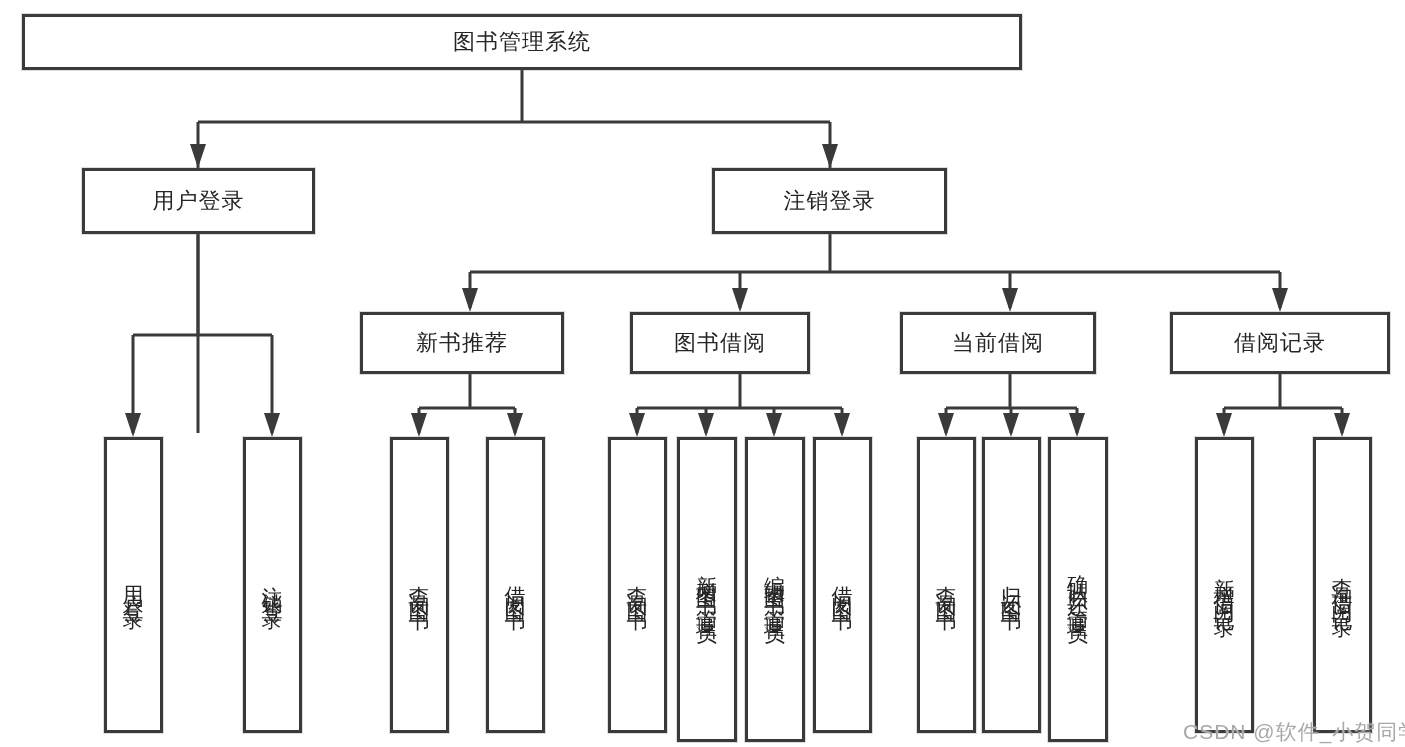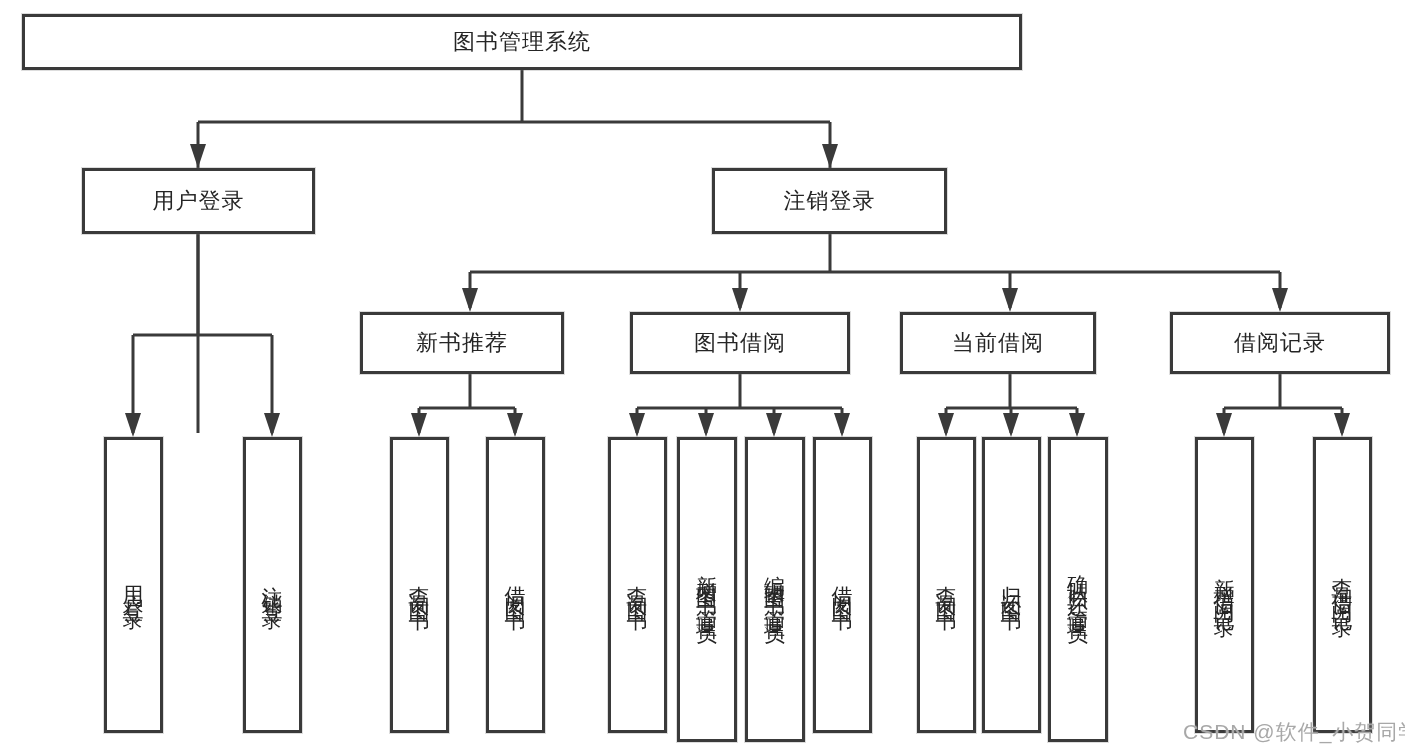--- a/index.html
+++ b/index.html
@@ -100,21 +100,21 @@
   <div class="box hbox" style="left:82px;top:168px;width:233px;height:66px">
     <span class="lbl">用户登录</span>
   </div>
   <div class="box hbox" style="left:712px;top:168px;width:235px;height:66px">
     <span class="lbl">注销登录</span>
   </div>
 
   <div class="box hbox" style="left:360px;top:312px;width:204px;height:62px">
     <span class="lbl">新书推荐</span>
   </div>
-  <div class="box hbox" style="left:630px;top:312px;width:220px;height:62px">
+  <div class="box hbox" style="left:630px;top:312px;width:180px;height:62px">
     <span class="lbl">图书借阅</span>
   </div>
   <div class="box hbox" style="left:900px;top:312px;width:196px;height:62px">
     <span class="lbl">当前借阅</span>
   </div>
   <div class="box hbox" style="left:1170px;top:312px;width:220px;height:62px">
     <span class="lbl">借阅记录</span>
   </div>
 
   <div class="box vbox" style="left:104px;top:437px;width:59px;height:296px">

